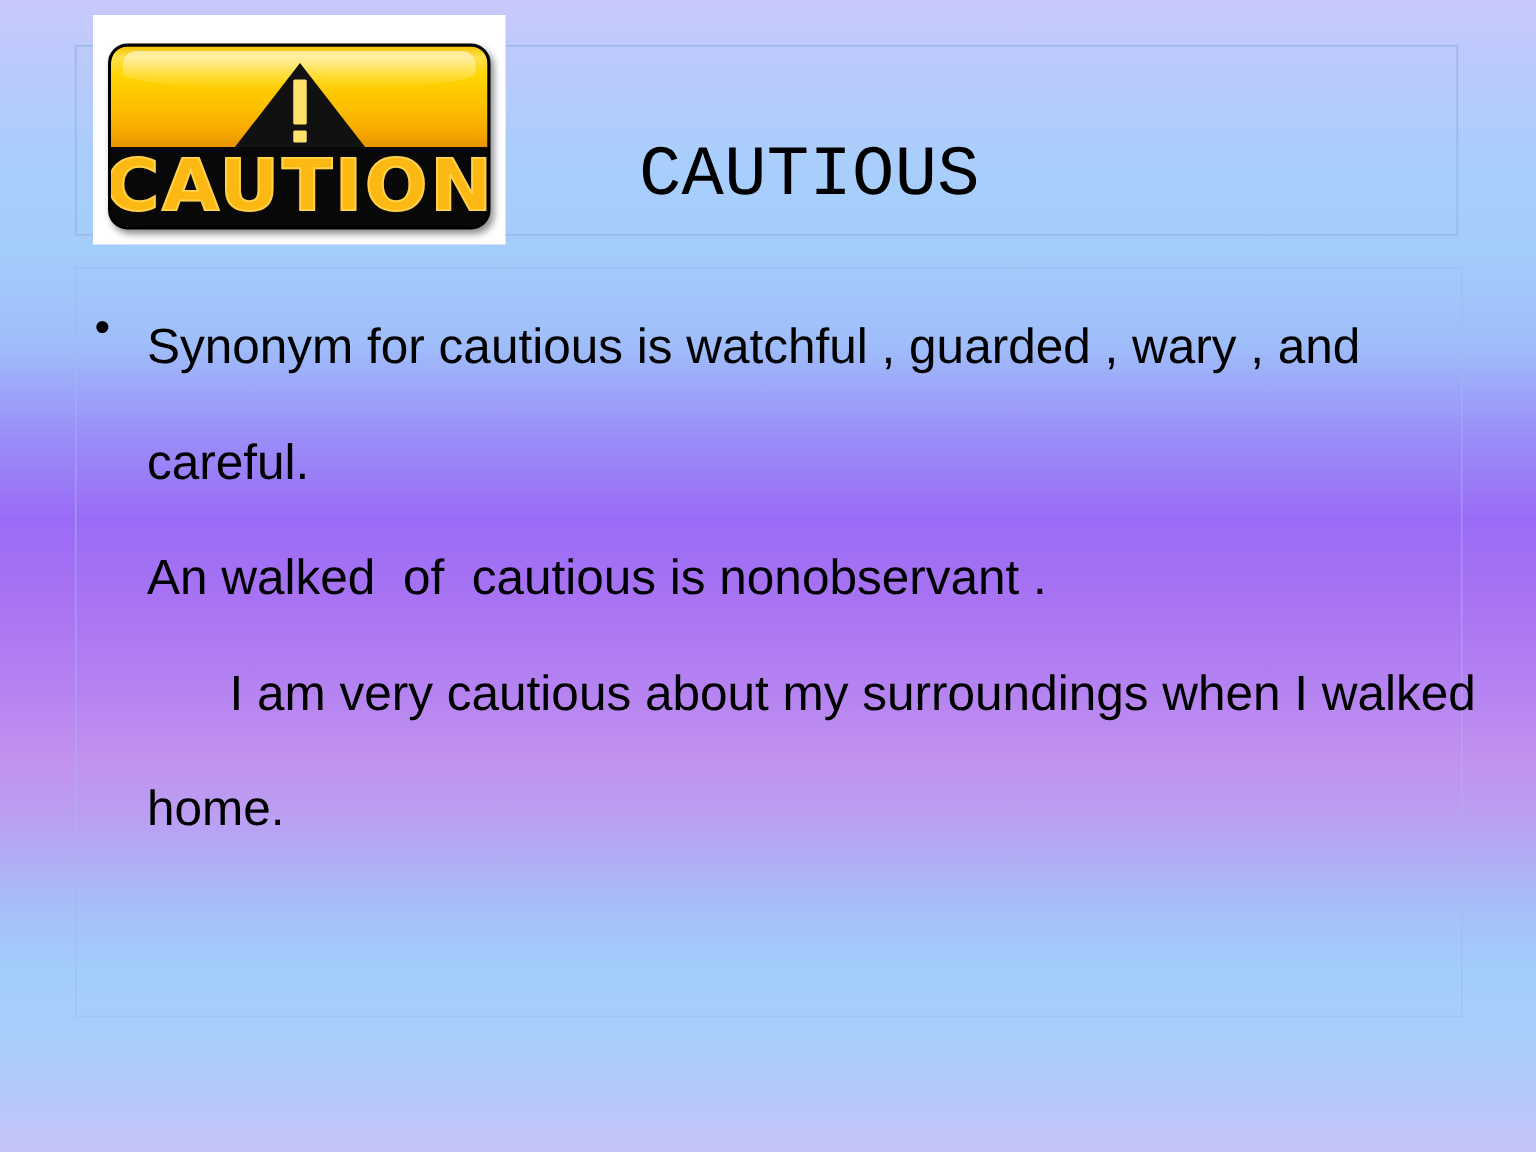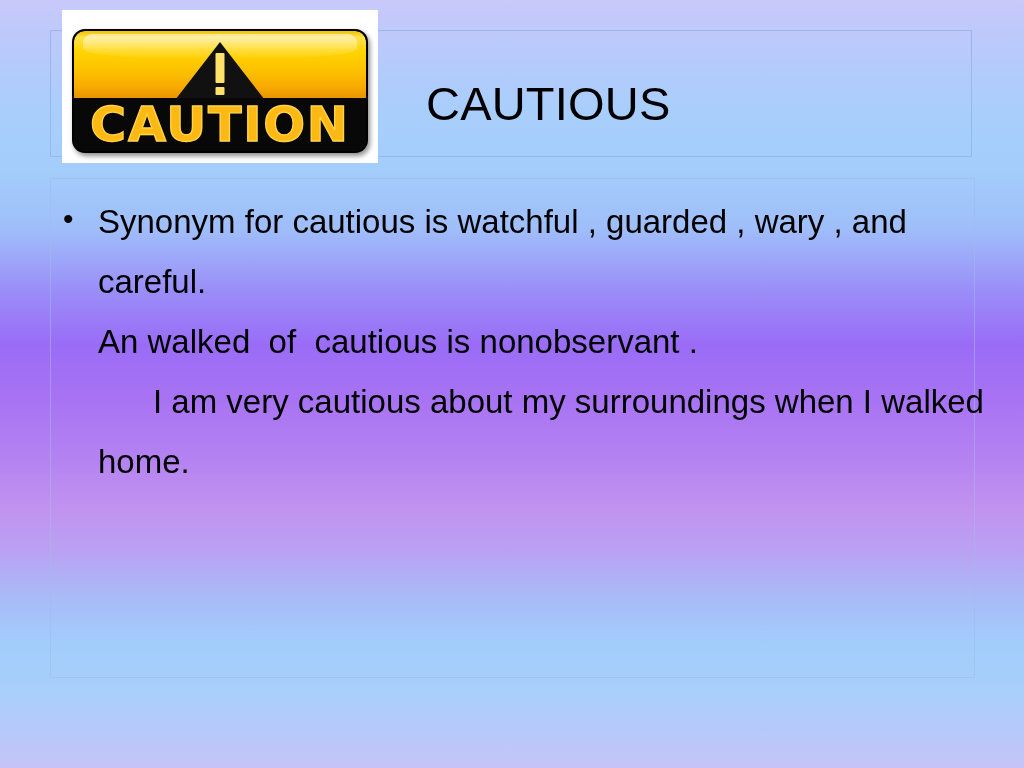--- a/index.html
+++ b/index.html
@@ -44,34 +44,35 @@
     top: 30px;
     width: 922px;
     height: 127px;
     border: 1px solid #9ab7e8;
     box-sizing: border-box;
   }
 
   #title-text {
     position: absolute;
     left: 375px;
-    top: 47px;
+    top: 61px;
     font-size: 47px;
     line-height: 52px;
     color: #000000;
     letter-spacing: 0.2px;
     white-space: nowrap;
+    font-family: Liberation Mono, monospace;
   }
 
   
   #caution-image {
     position: absolute;
     left: 62px;
     top: 10px;
-    width: 316px;
+    width: 275px;
     height: 153px;
     background: #ffffff;
     box-sizing: border-box;
     padding: 19px 10px 10px 10px;
   }
 
   #caution-sign {
     position: relative;
     width: 100%;
     height: 100%;
@@ -181,21 +182,21 @@
     width: 940px;
     margin: 0;
     padding: 0;
     list-style: none;
   }
 
   #body-list li {
     position: relative;
     padding-left: 48px;
     font-size: 33px;
-    line-height: 60px;
+    line-height: 77px;
     color: #000000;
   }
   #body-list li::before {
     content: "\2022";
     position: absolute;
     left: 13px;
     top: 0;
     font-size: 30px;
     line-height: 54.5px;
     color: #000000;

